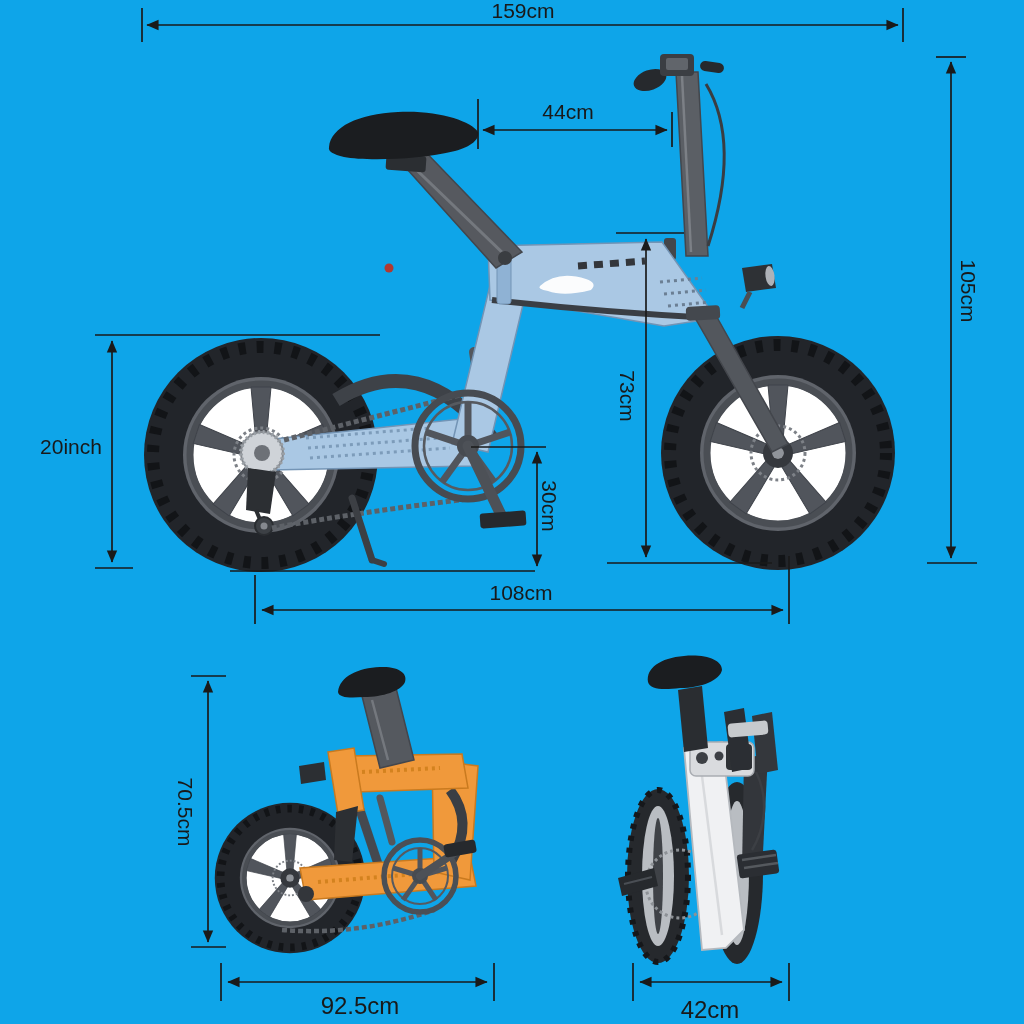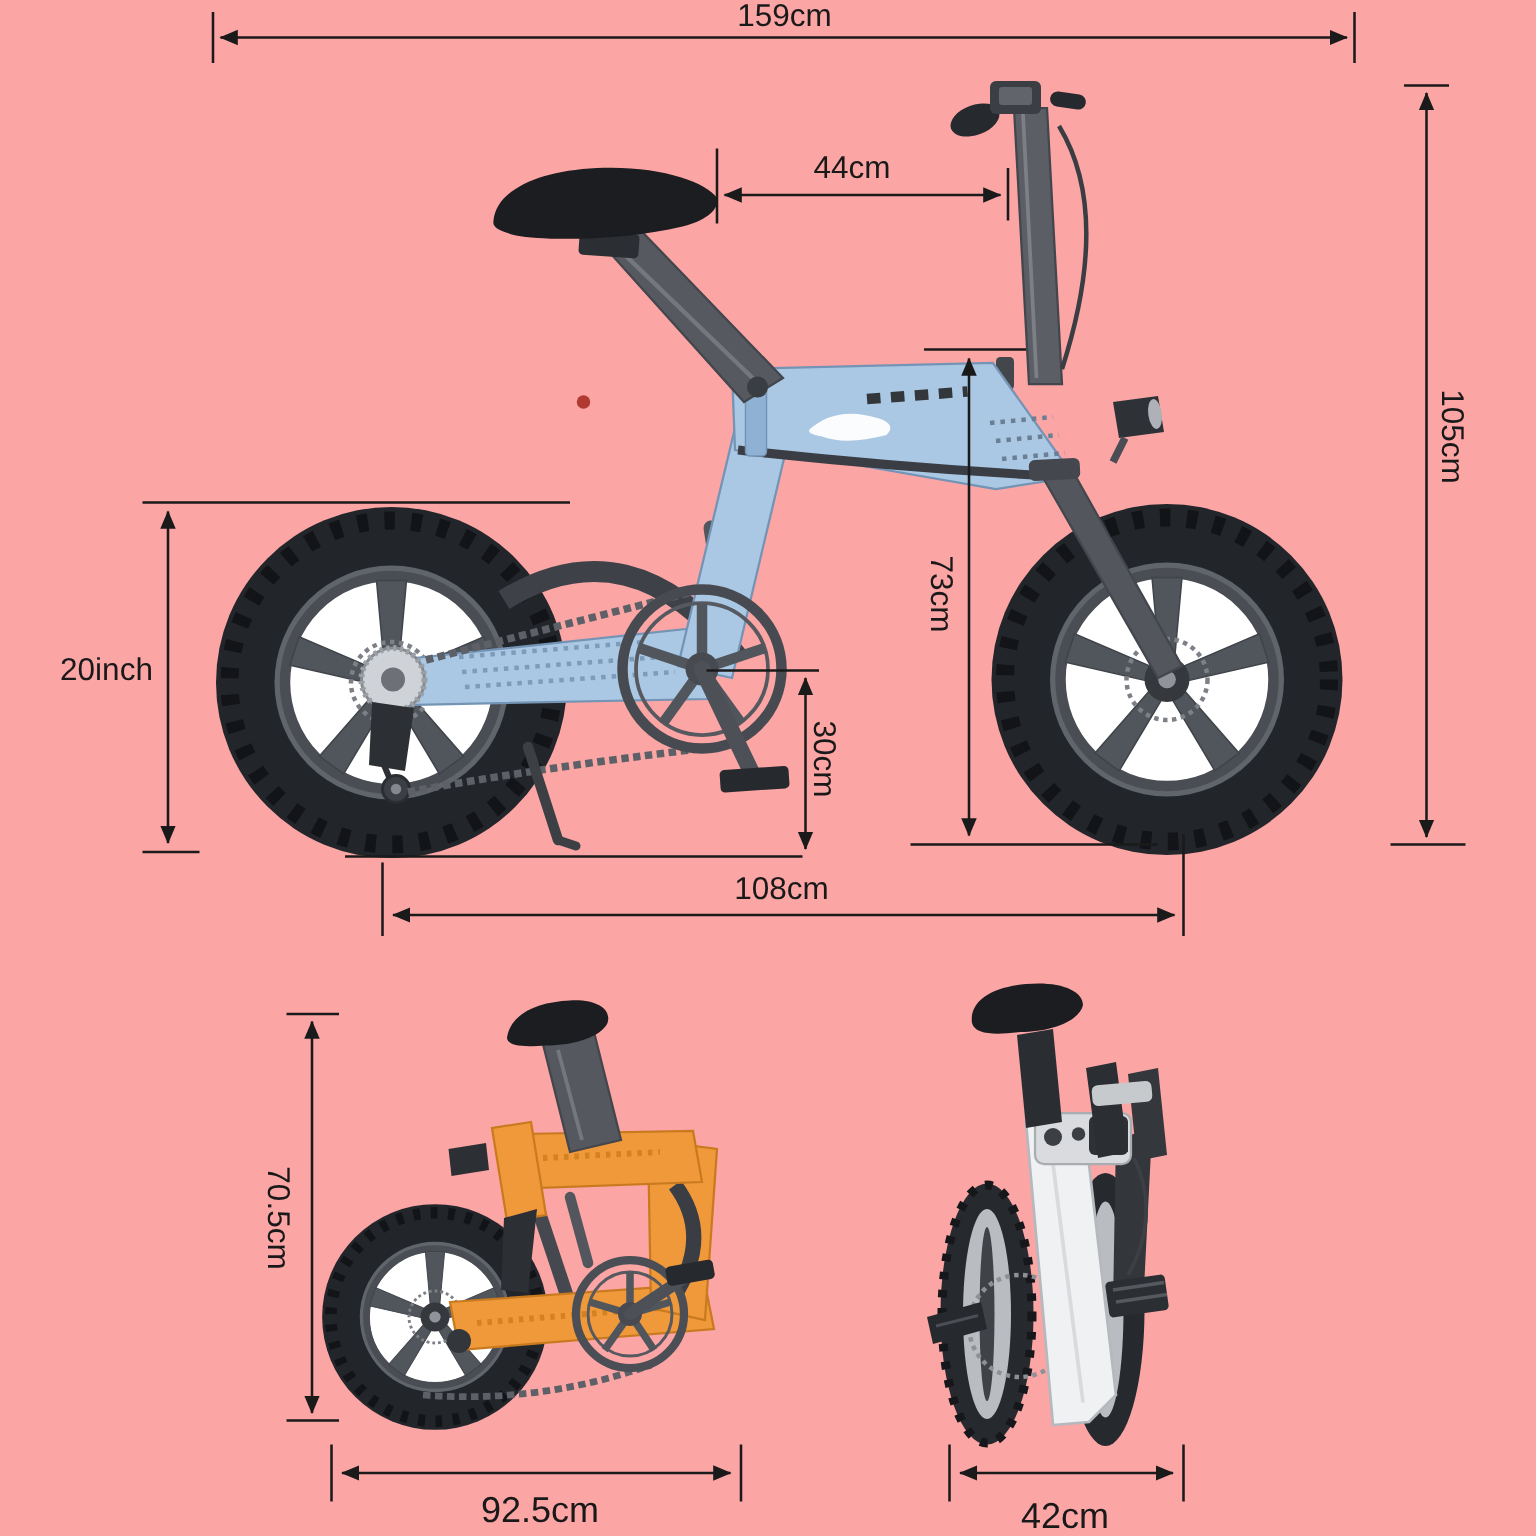--- a/index.html
+++ b/index.html
@@ -1,16 +1,16 @@
 <!DOCTYPE html>
 <html><head>
 <meta charset="utf-8">
 <style>
   html,body{margin:0;padding:0;background:#ffffff;}
-  .canvas{position:relative;width:1024px;height:1024px;background:#fca5a5;overflow:hidden;}
+  .canvas{position:relative;width:1024px;height:1024px;background:#0ea5e9;overflow:hidden;}
   svg{display:block;}
   .dl{stroke:#1a1a1a;stroke-width:1.7;fill:none;}
   .dim{fill:#191919;font-family:"Liberation Sans","DejaVu Sans",sans-serif;font-size:21px;}
   .dimlg{font-size:24px;}
 </style>
 </head>
 <body>
 
 <div class="canvas">
 <svg width="1024" height="1024" viewBox="0 0 1024 1024" xmlns="http://www.w3.org/2000/svg">

